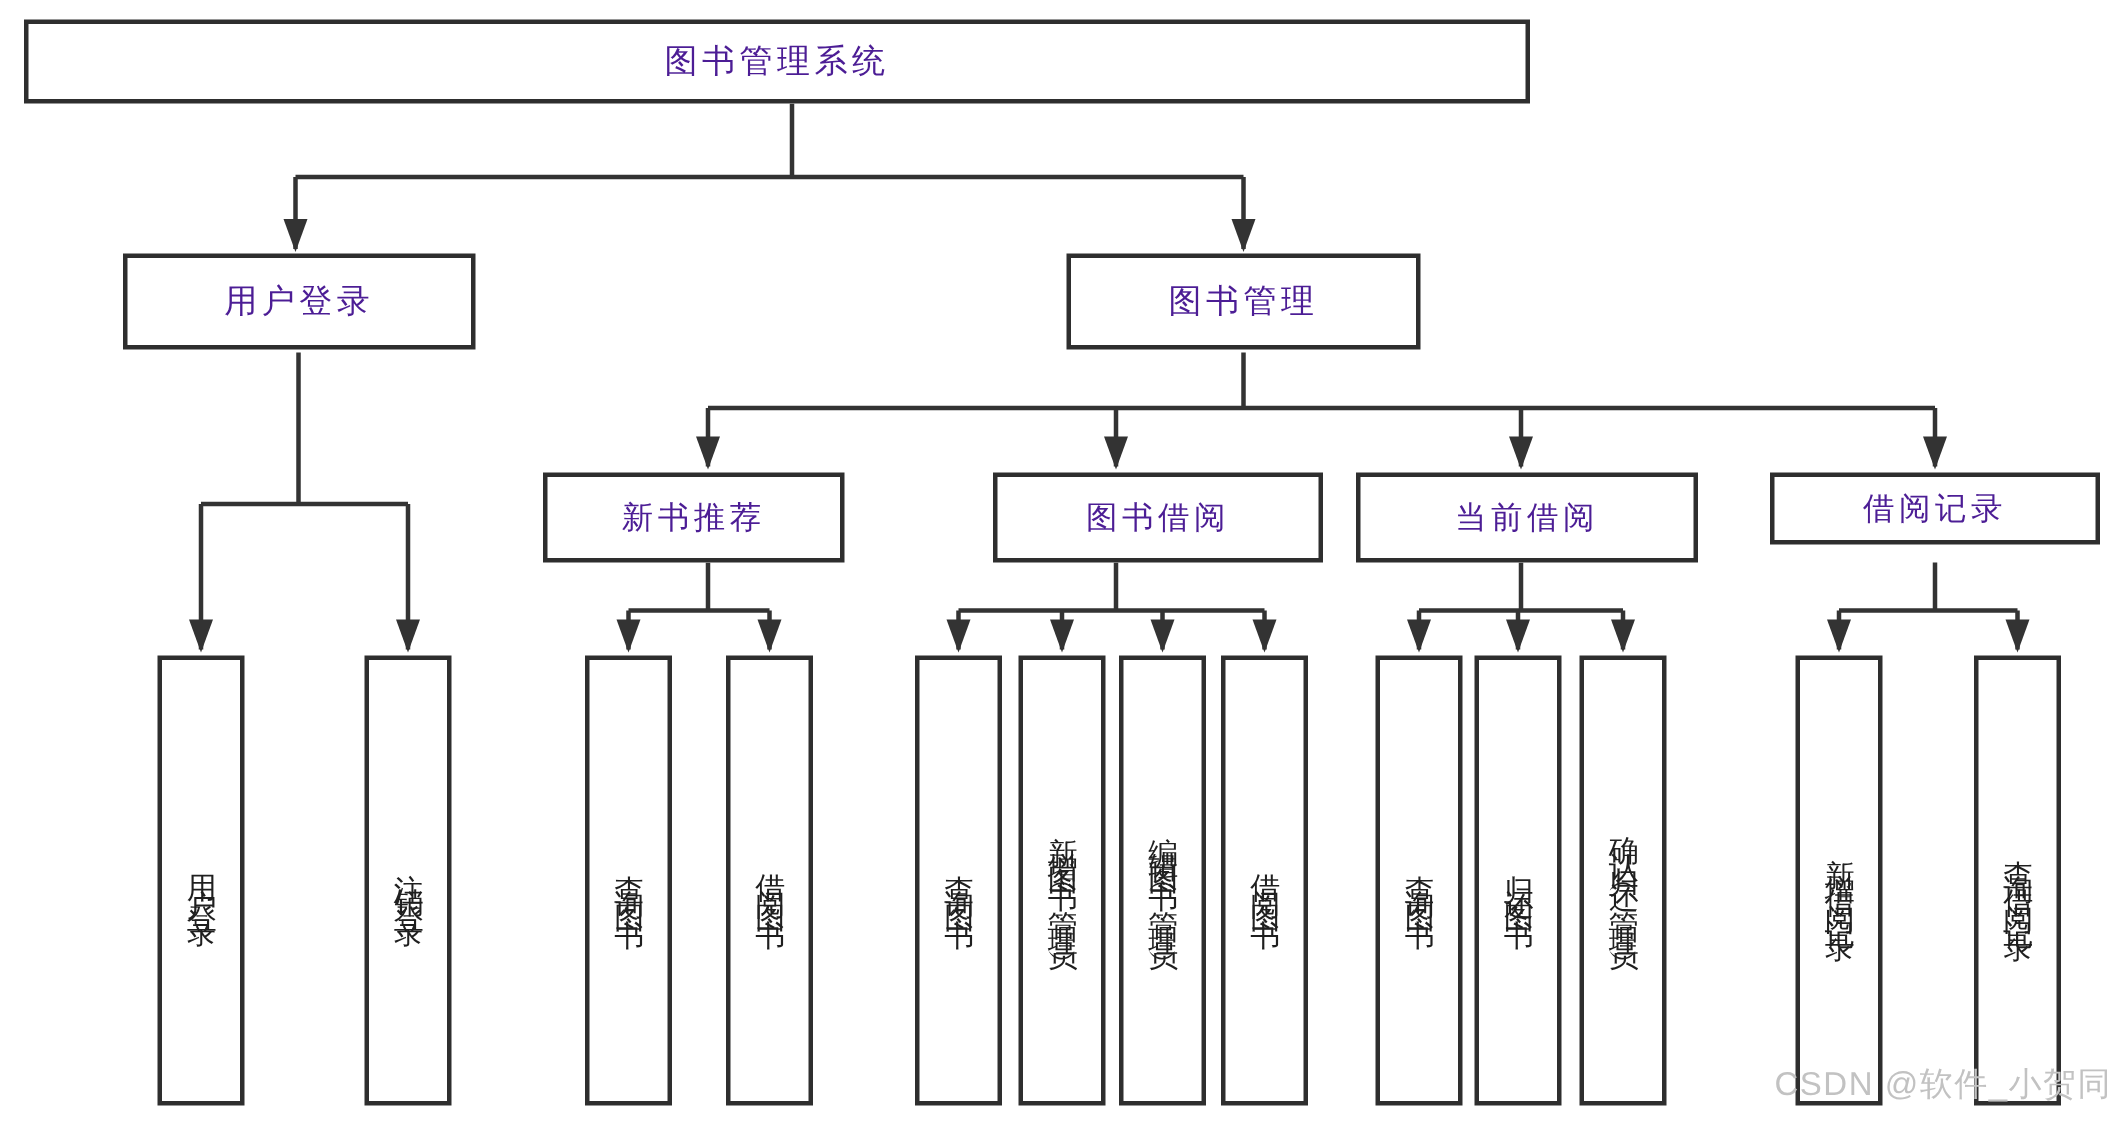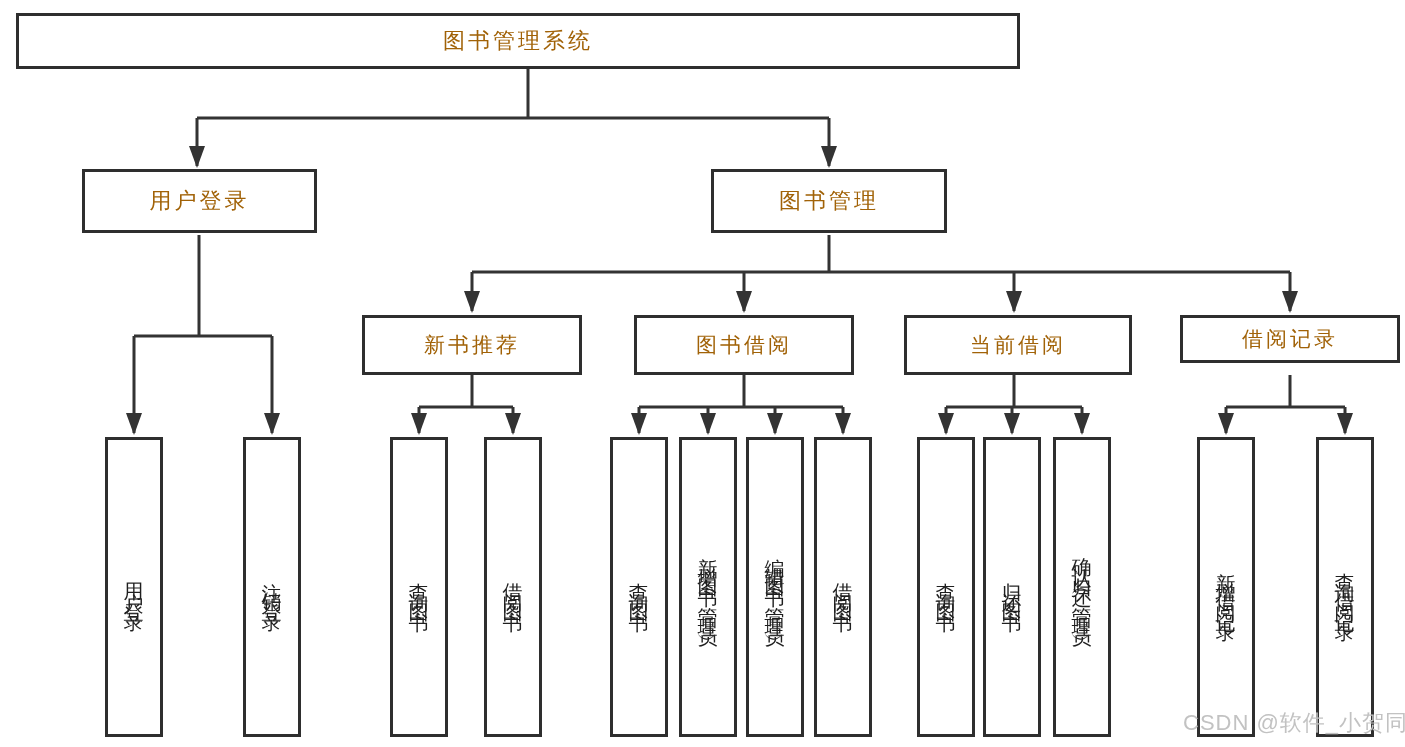--- a/index.html
+++ b/index.html
@@ -19,21 +19,21 @@
   .hbox {
     position: absolute;
     box-sizing: border-box;
     border: 3px solid #2e2e2e;
     background: #ffffff;
     display: flex;
     align-items: center;
     justify-content: center;
     font-size: 22px;
     letter-spacing: 3px;
-    color: #a16207;
+    color: #4c1d95;
     white-space: nowrap;
   }
   .vbox {
     position: absolute;
     box-sizing: border-box;
     width: 58px;
     height: 300px;
     top: 437px;
     border: 3px solid #2e2e2e;
     background: #ffffff;
@@ -102,22 +102,22 @@
       <polygon points="1218,413 1234,413 1226,435"></polygon>
       <polygon points="1337,413 1353,413 1345,435"></polygon>
     </g>
   </svg>
 
   <div class="hbox" style="left:16px; top:13px; width:1004px; height:56px;">图书管理系统</div>
 
   <div class="hbox" style="left:82px; top:169px; width:235px; height:64px;">用户登录</div>
   <div class="hbox" style="left:711px; top:169px; width:236px; height:64px;">图书管理</div>
 
-  <div class="hbox" style="left:362px; top:315px; width:220px; height:60px; font-size:21px;">新书推荐</div>
-  <div class="hbox" style="left:634px; top:315px; width:220px; height:60px; font-size:21px;">图书借阅</div>
+  <div class="hbox" style="left:362px; top:315px; width:201px; height:60px; font-size:21px;">新书推荐</div>
+  <div class="hbox" style="left:662px; top:315px; width:220px; height:60px; font-size:21px;">图书借阅</div>
   <div class="hbox" style="left:904px; top:315px; width:228px; height:60px; font-size:21px;">当前借阅</div>
   <div class="hbox" style="left:1180px; top:315px; width:220px; height:48px; font-size:21px;">借阅记录</div>
 
   <div class="vbox" style="left:105px;">
     <span class="vtext">用户登录</span>
   </div>
   <div class="vbox" style="left:243px;">
     <span class="vtext">注销登录</span>
   </div>
 

